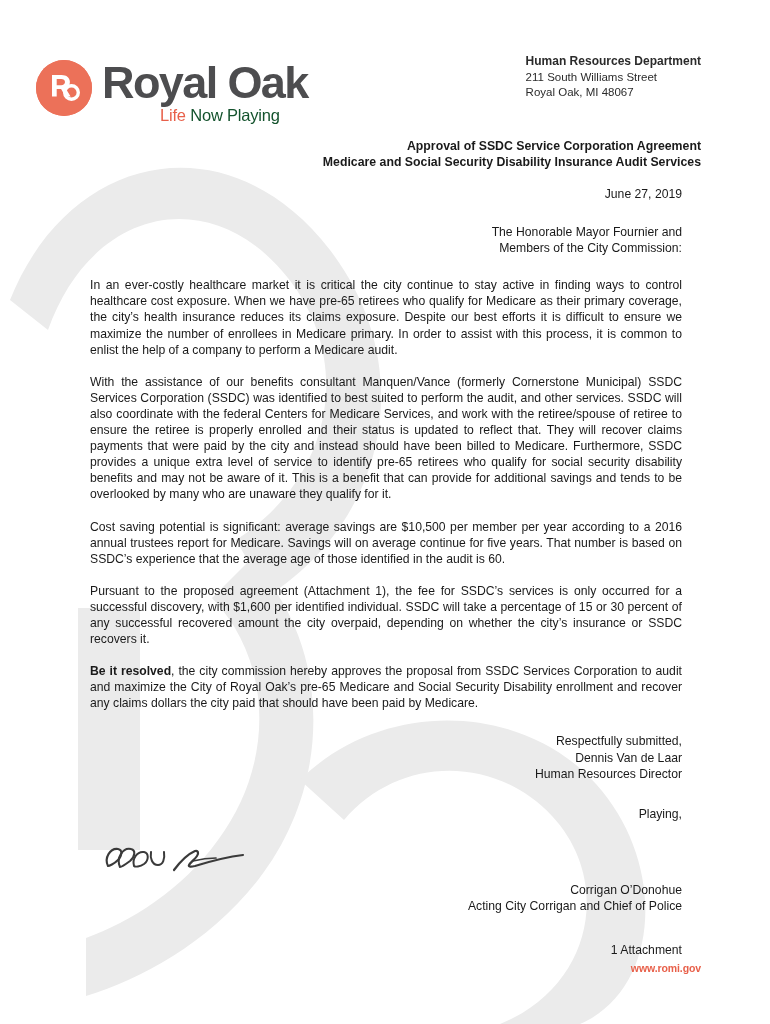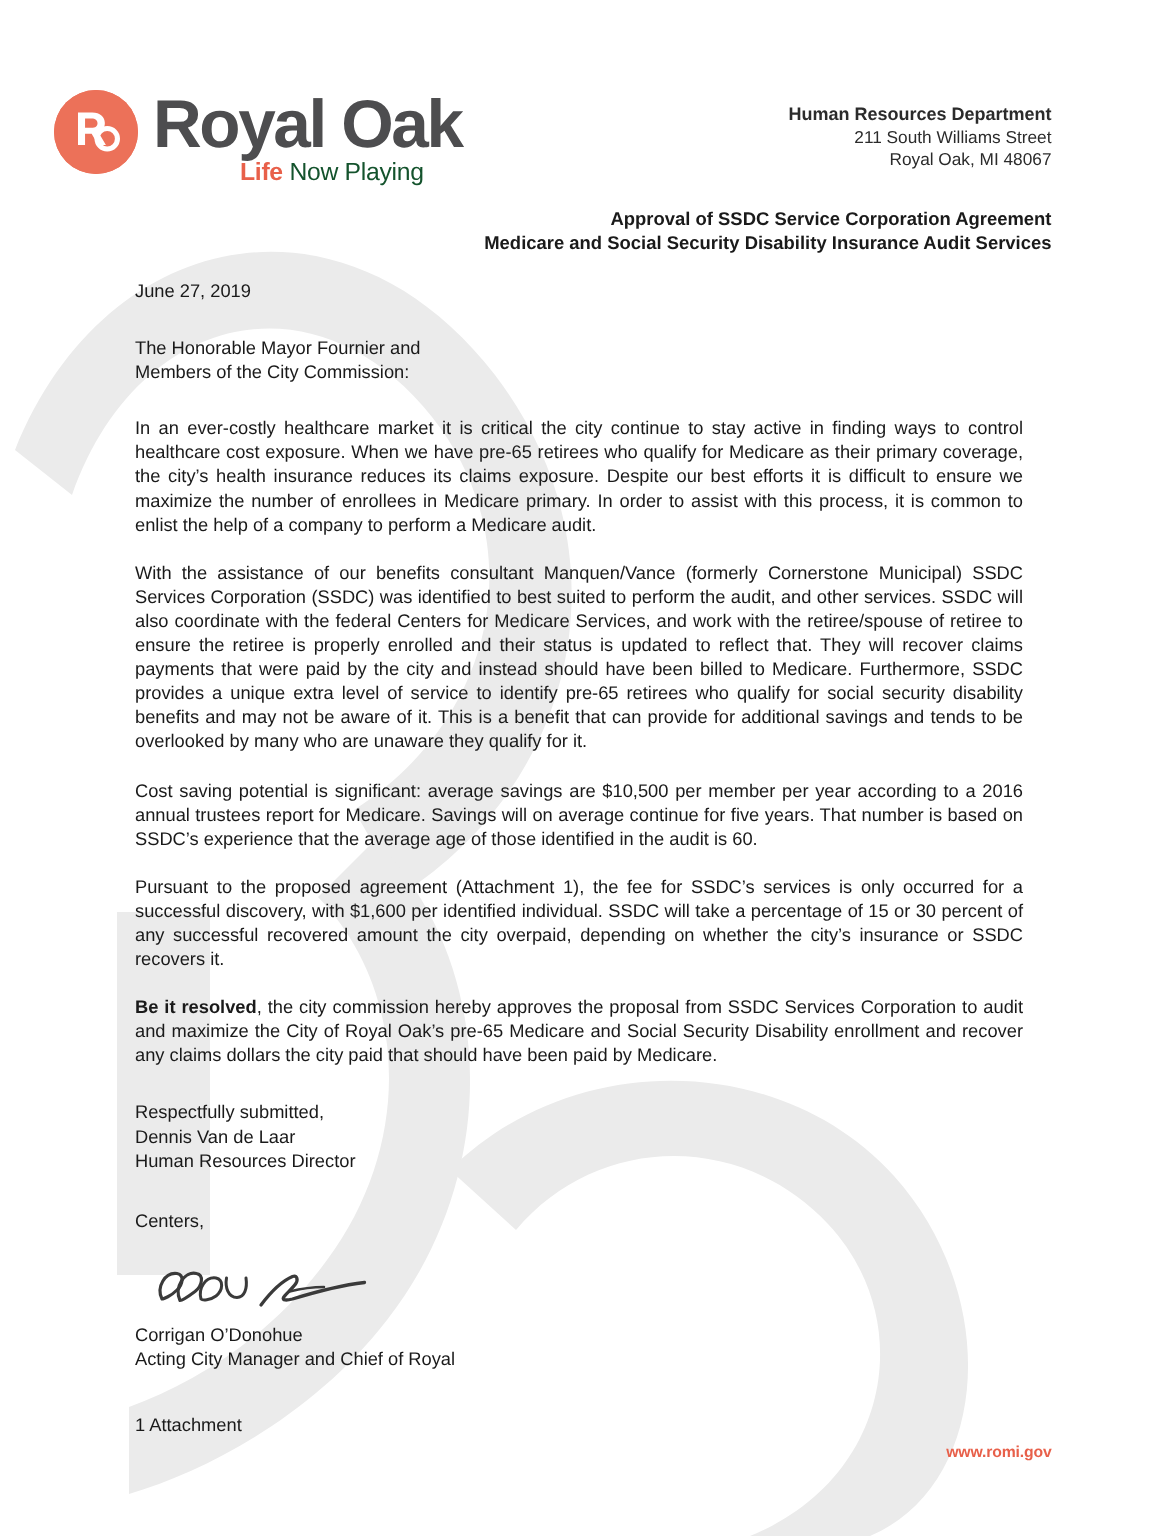--- a/index.html
+++ b/index.html
@@ -68,28 +68,27 @@
   }
   .logo-tag {
     position: absolute;
     left: 124px;
     top: 54px;
     font-size: 16.5px;
     line-height: 19px;
     letter-spacing: -0.2px;
     white-space: nowrap;
   }
-  .logo-tag .life { font-weight: bold; color: #e8604a; }
+  .logo-tag .life { font-weight: normal; color: #e8604a; }
   .logo-tag .play { color: #14532d; }
 
   .dept {
     position: absolute;
     right: 80px;
-    top: 17px;
-    text-align: right;
+    top: 2px;
     font-size: 11.5px;
     line-height: 15.5px;
     color: #2b2b2b;
     margin-left: 18px;
   }
   .dept .dept-name { font-weight: bold; font-size: 12px; }
 
   
   .doc-title {
     position: absolute;
@@ -112,21 +111,21 @@
     left: 90px;
     width: 592px;
     z-index: 2;
     font-size: 12.2px;
     line-height: 16.1px;
   }
   .body-wrap p {
     margin: 0 0 16px 0;
     text-align: justify;
   }
-  .body-wrap p.flush { text-align: left; }
+  .body-wrap p.flush { text-align: right; }
   .date-line { margin-bottom: 22px !important; }
   .salutation { margin-bottom: 21px !important; }
   .resolution {
     margin-left: 42px;
     margin-right: 18px;
     margin-bottom: 22px !important;
   }
   .resolution b { font-weight: bold; }
   .sig-block { margin-bottom: 24px !important; }
   .approved { margin-bottom: 14px !important; }
@@ -236,38 +235,38 @@
 
 
     <p class="resolution"><b>Be it resolved</b><span>, the city commission hereby approves the proposal from SSDC Services Corporation to audit and maximize the City of Royal Oak’s pre-65 Medicare and Social Security Disability enrollment and recover any claims dollars the city paid that should have been paid by Medicare.</span></p>
 
     <p class="flush sig-block">
       <span>Respectfully submitted,</span><br>
       <span>Dennis Van de Laar</span><br>
       <span>Human Resources Director</span>
     </p>
 
-    <p class="flush approved">Centers,</p>
+    <p class="flush approved">Playing,</p>
 
     <div class="signature">
       <svg width="200" height="44" viewBox="0 0 200 44" xmlns="http://www.w3.org/2000/svg">
         <g fill="none" stroke="#3a3a3a" stroke-linecap="round" stroke-linejoin="round">
           <path d="M12 30 C8 22, 14 12, 22 13 C27 14, 26 20, 22 24 C18 28, 13 30, 12 30 Z" stroke-width="2.1"></path>
           <path d="M24 31 C20 22, 27 11, 35 13 C40 14, 39 21, 34 25 C30 28, 25 31, 24 31 Z" stroke-width="2.1"></path>
           <path d="M38 30 C36 23, 41 15, 48 16 C53 17, 53 24, 48 28 C44 31, 39 31, 38 30 Z" stroke-width="2"></path>
           <path d="M55 16 C54 22, 56 29, 62 29 C67 29, 69 23, 68 16" stroke-width="2"></path>
           <path d="M78 34 C84 26, 92 18, 99 15 C102 14, 103 17, 101 20 C99 23, 94 27, 93 29 C92 31, 95 31, 99 30 C112 26, 130 21, 147 19" stroke-width="2.2"></path>
           <path d="M97 25 C105 23, 112 22, 120 22" stroke-width="1.7"></path>
         </g>
       </svg>
     </div>
 
     <p class="flush name-block">
       <span>Corrigan O’Donohue</span><br>
-      <span>Acting City Manager and Chief of Royal</span>
+      <span>Acting City Corrigan and Chief of Police</span>
     </p>
 
     <p class="flush">1 Attachment</p>
   </div>
 
   <div class="footer-url">www.romi.gov</div>
 
 </div>
 
 </body></html>

